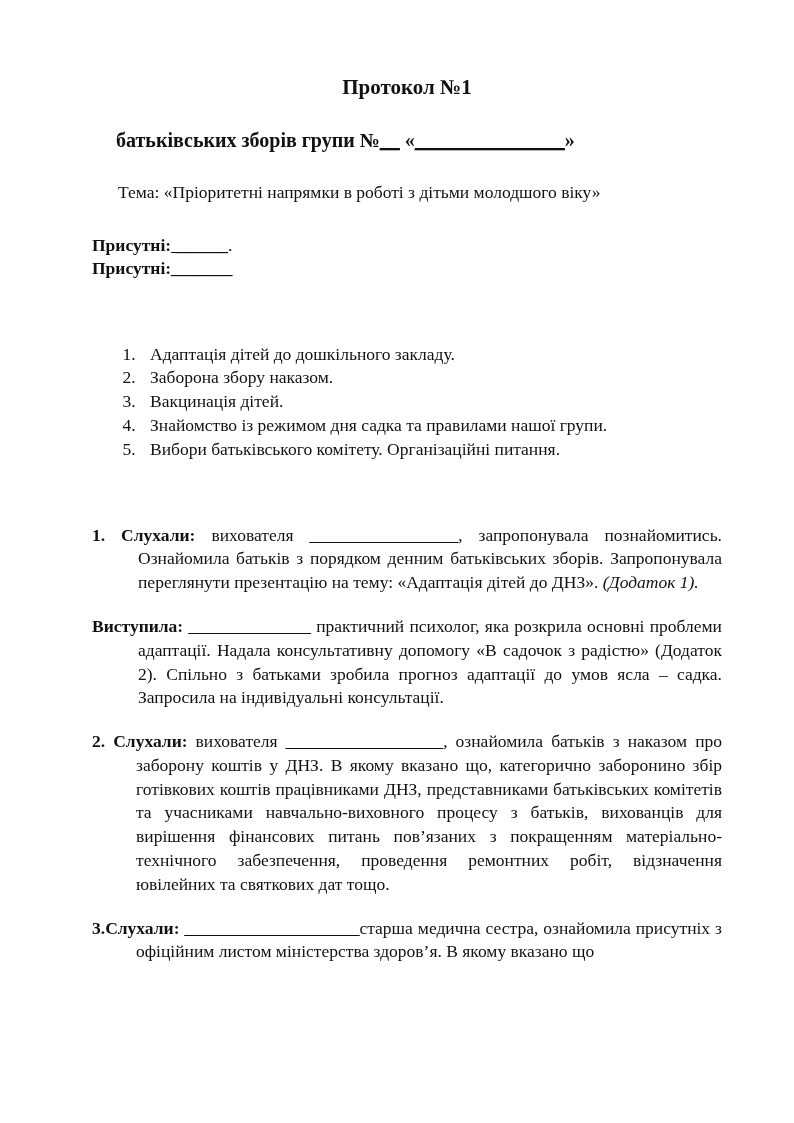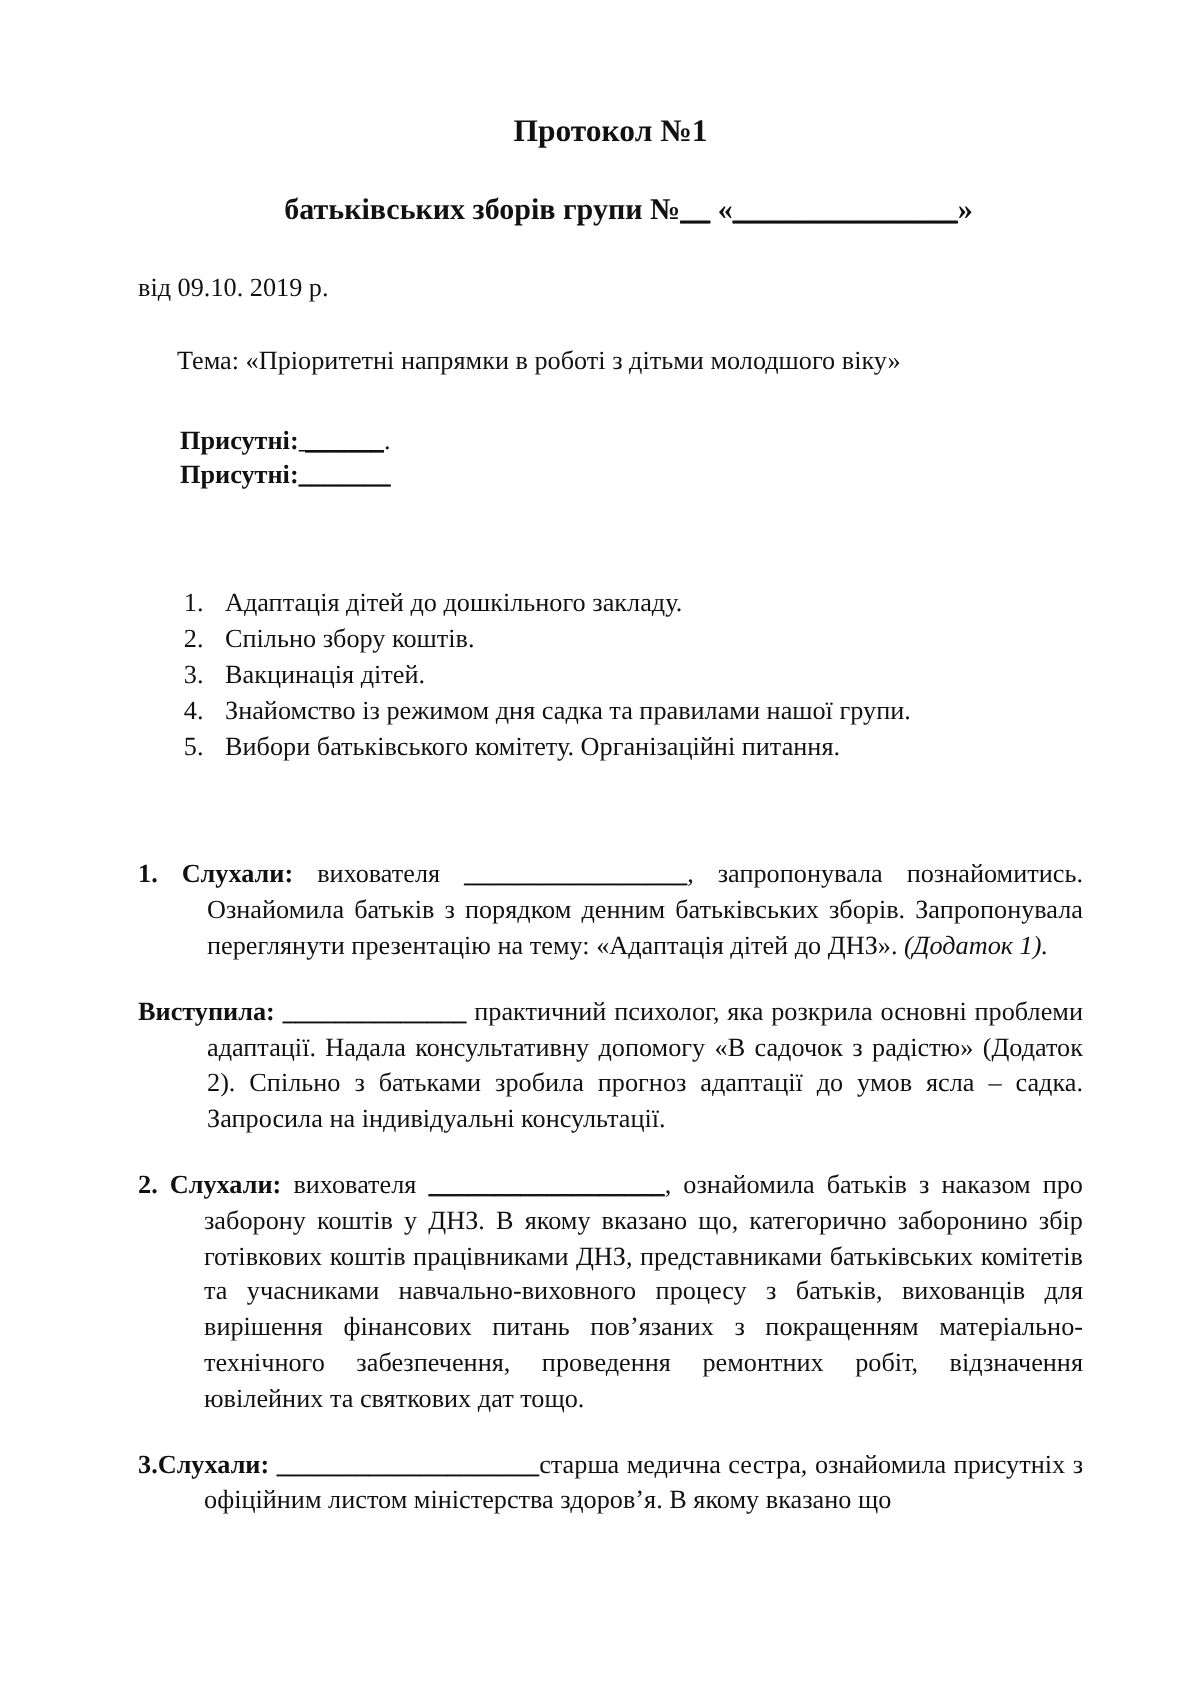--- a/index.html
+++ b/index.html
@@ -35,21 +35,20 @@
     font-weight: bold;
     line-height: 1.25;
     margin: 0 0 28px 0;
     text-align: center;
   }
   .doc-subtitle {
     font-size: 20px;
     font-weight: bold;
     line-height: 1.25;
     margin: 0 0 28px 0;
-    text-align: center;
     padding-left: 24px;
   }
   .blank-u {
     text-decoration: underline;
     text-decoration-skip-ink: none;
     white-space: pre;
     letter-spacing: 0;
   }
 
   .date-line {
@@ -65,21 +64,21 @@
     margin: 0 0 30px 0;
     padding-left: 26px;
   }
 
   
   .attend {
     font-size: 17.5px;
     line-height: 1.33;
     margin: 0 0 62px 0;
   }
-  .attend div { white-space: nowrap; margin-left: 28px; }
+  .attend div { white-space: nowrap; }
   .lbl-b { font-weight: bold; }
 
   
   .agenda-title {
     font-size: 17.5px;
     font-weight: bold;
     text-align: center;
     margin: 0 0 22px 0;
     padding-left: 40px;
   }
@@ -116,36 +115,35 @@
 
 <div class="page">
   <div class="content">
 
     <h1 class="doc-title">Протокол №1</h1>
 
     <h2 class="doc-subtitle">
       <span>батьківських зборів групи №</span><span class="blank-u">__</span><span> «</span><span class="blank-u">_______________</span><span>»</span>
     </h2>
 
-    <p class="date-line">від 09.10. 2019 р.</p>
 
     <p class="theme-line">Тема: «Пріоритетні напрямки в роботі з дітьми молодшого віку»</p>
 
     <div class="attend">
       <div>
         <span class="lbl-b">Присутні:</span><span class="blank-u lbl-b"> ______</span><span>.</span>
       </div>
       <div>
         <span class="lbl-b">Присутні:</span><span class="blank-u lbl-b">_______</span>
       </div>
     </div>
 
     <ol class="agenda">
       <li>Адаптація дітей до дошкільного закладу.</li>
-      <li>Спільно збору коштів.</li>
+      <li>Заборона збору наказом.</li>
       <li>Вакцинація дітей.</li>
       <li>Знайомство із режимом дня садка та правилами нашої групи.</li>
       <li>Вибори батьківського комітету.   Організаційні питання.</li>
     </ol>
 
     <p class="para">
       <span class="b">1.</span><span class="b">&nbsp;</span><span class="b">Слухали:</span><span> вихователя </span><span class="blank-u">_________________</span><span>, запропонувала познайомитись. Ознайомила батьків з порядком денним батьківських зборів. Запропонувала переглянути презентацію на тему: «Адаптація дітей до ДНЗ». </span><em>(Додаток 1).</em>
     </p>
 
     <p class="para">

